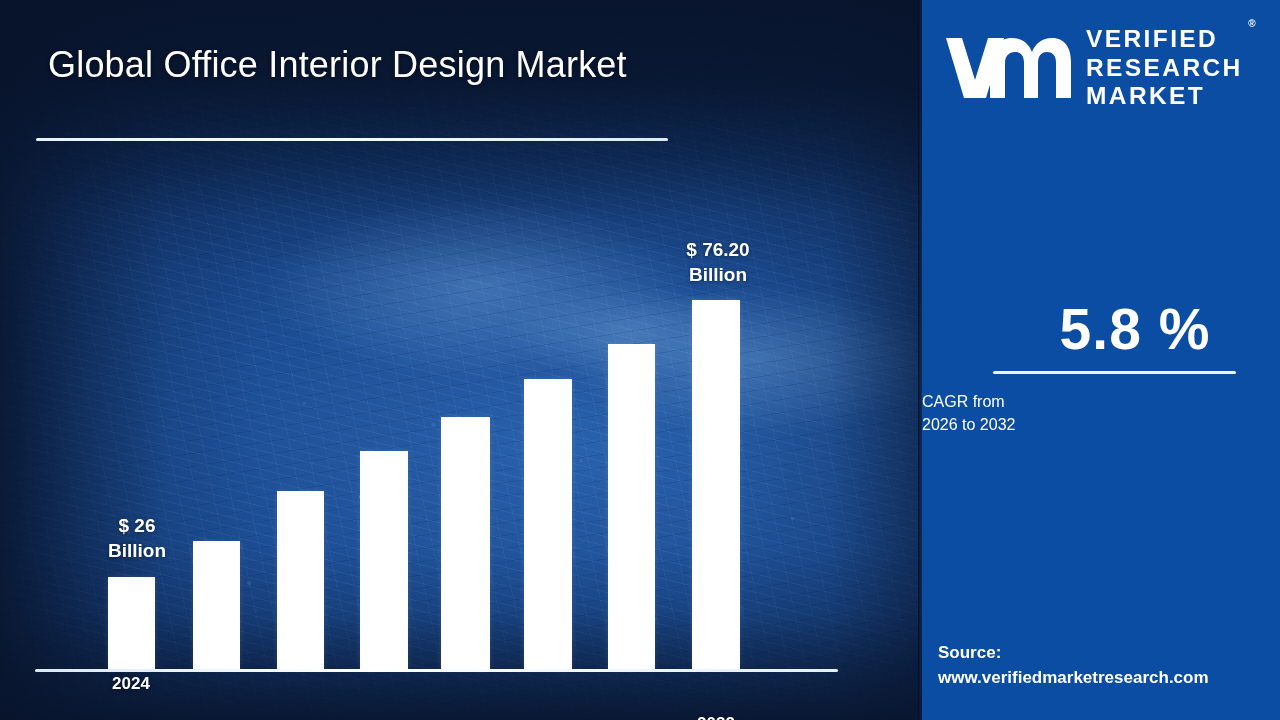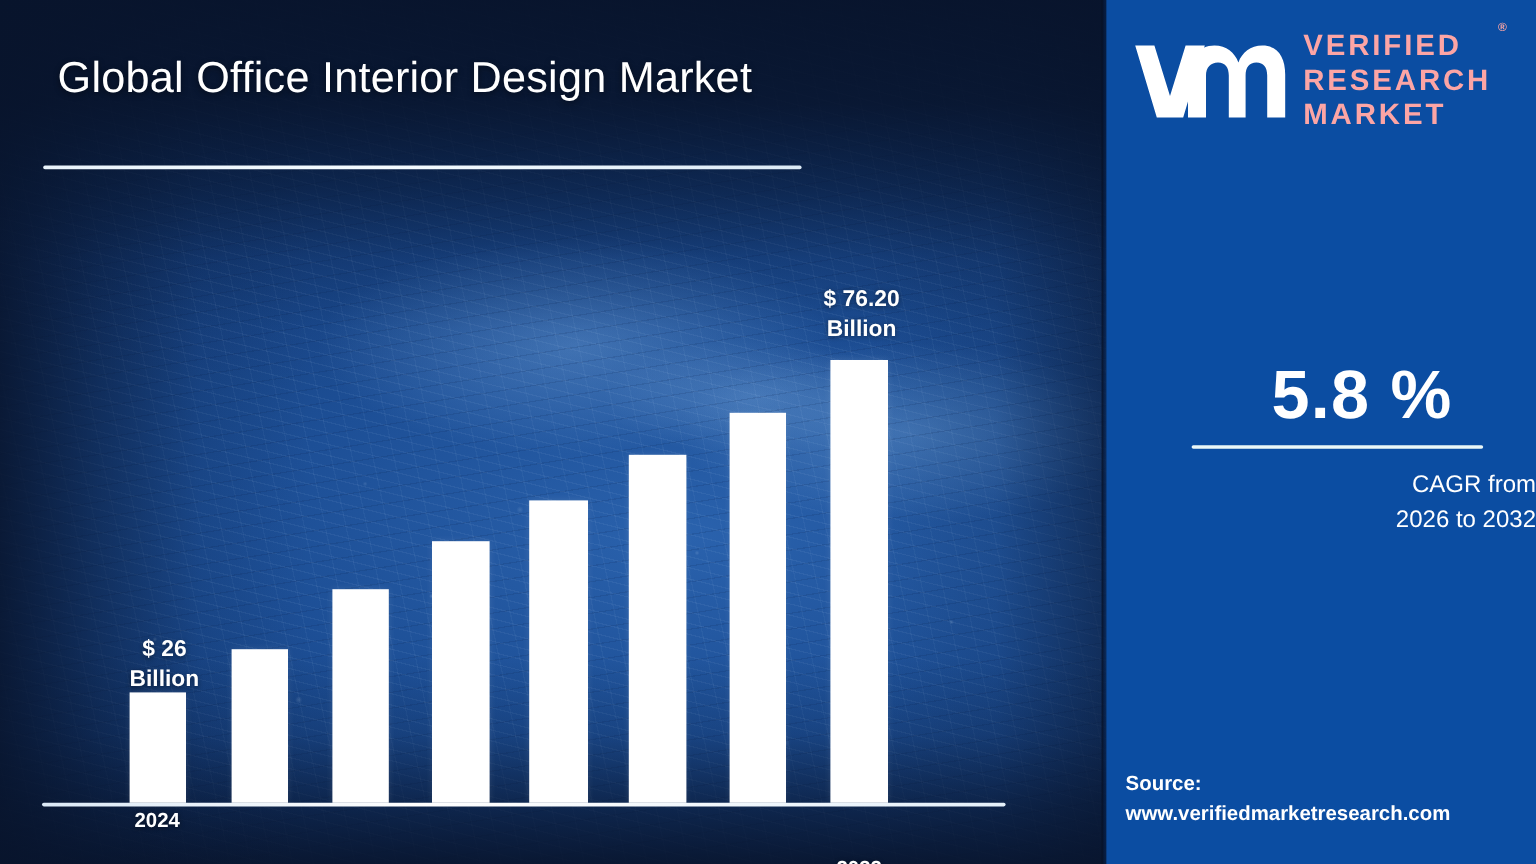--- a/index.html
+++ b/index.html
@@ -113,21 +113,21 @@
   .value-label {
     position: absolute;
     color: #ffffff;
     font-size: 19px;
     font-weight: 700;
     line-height: 1.3;
     text-align: center;
     white-space: pre-line;
     text-shadow: 0 1px 4px rgba(0,0,0,0.45);
   }
-  #label-first  { left: 72px;  top: 530px; width: 130px; }
+  #label-first  { left: 72px;  top: 514px; width: 130px; }
   #label-last   { left: 650px; top: 238px; width: 136px; }
   .tick-label {
     position: absolute;
     top: 674px;
     color: #ffffff;
     font-size: 17px;
     font-weight: 700;
     text-align: center;
     width: 120px;
     text-shadow: 0 1px 4px rgba(0,0,0,0.45);
@@ -156,21 +156,21 @@
     top: 24px;
     width: 318px;
     height: 88px;
     display: flex;
     align-items: center;
     gap: 14px;
   }
   #logo-mark { width: 128px; height: 72px; flex: none; }
   #logo-text {
     position: relative;
-    color: #fca5a5;
+    color: #ffffff;
     font-size: 24.5px;
     font-weight: 700;
     letter-spacing: 2.4px;
     line-height: 1.17;
   }
   #logo-text div { white-space: nowrap; }
   #logo-reg {
     position: absolute;
     right: -13px;
     top: -7px;
@@ -198,23 +198,23 @@
     top: 371px;
     width: 243px;
     height: 3px;
     background: #eaf7f8;
     border-radius: 2px;
   }
   #cagr-caption {
     position: absolute;
     left: 0; top: 390px;
     width: 358px;
-    text-align: right;
-    color: #ffffff;
-    font-size: 20px;
+    text-align: left;
+    color: #ffffff;
+    font-size: 16px;
     font-weight: 400;
     line-height: 1.45;
     white-space: pre-line;
   }
 
   
   #source-block {
     position: absolute;
     left: 16px;
     top: 641px;

